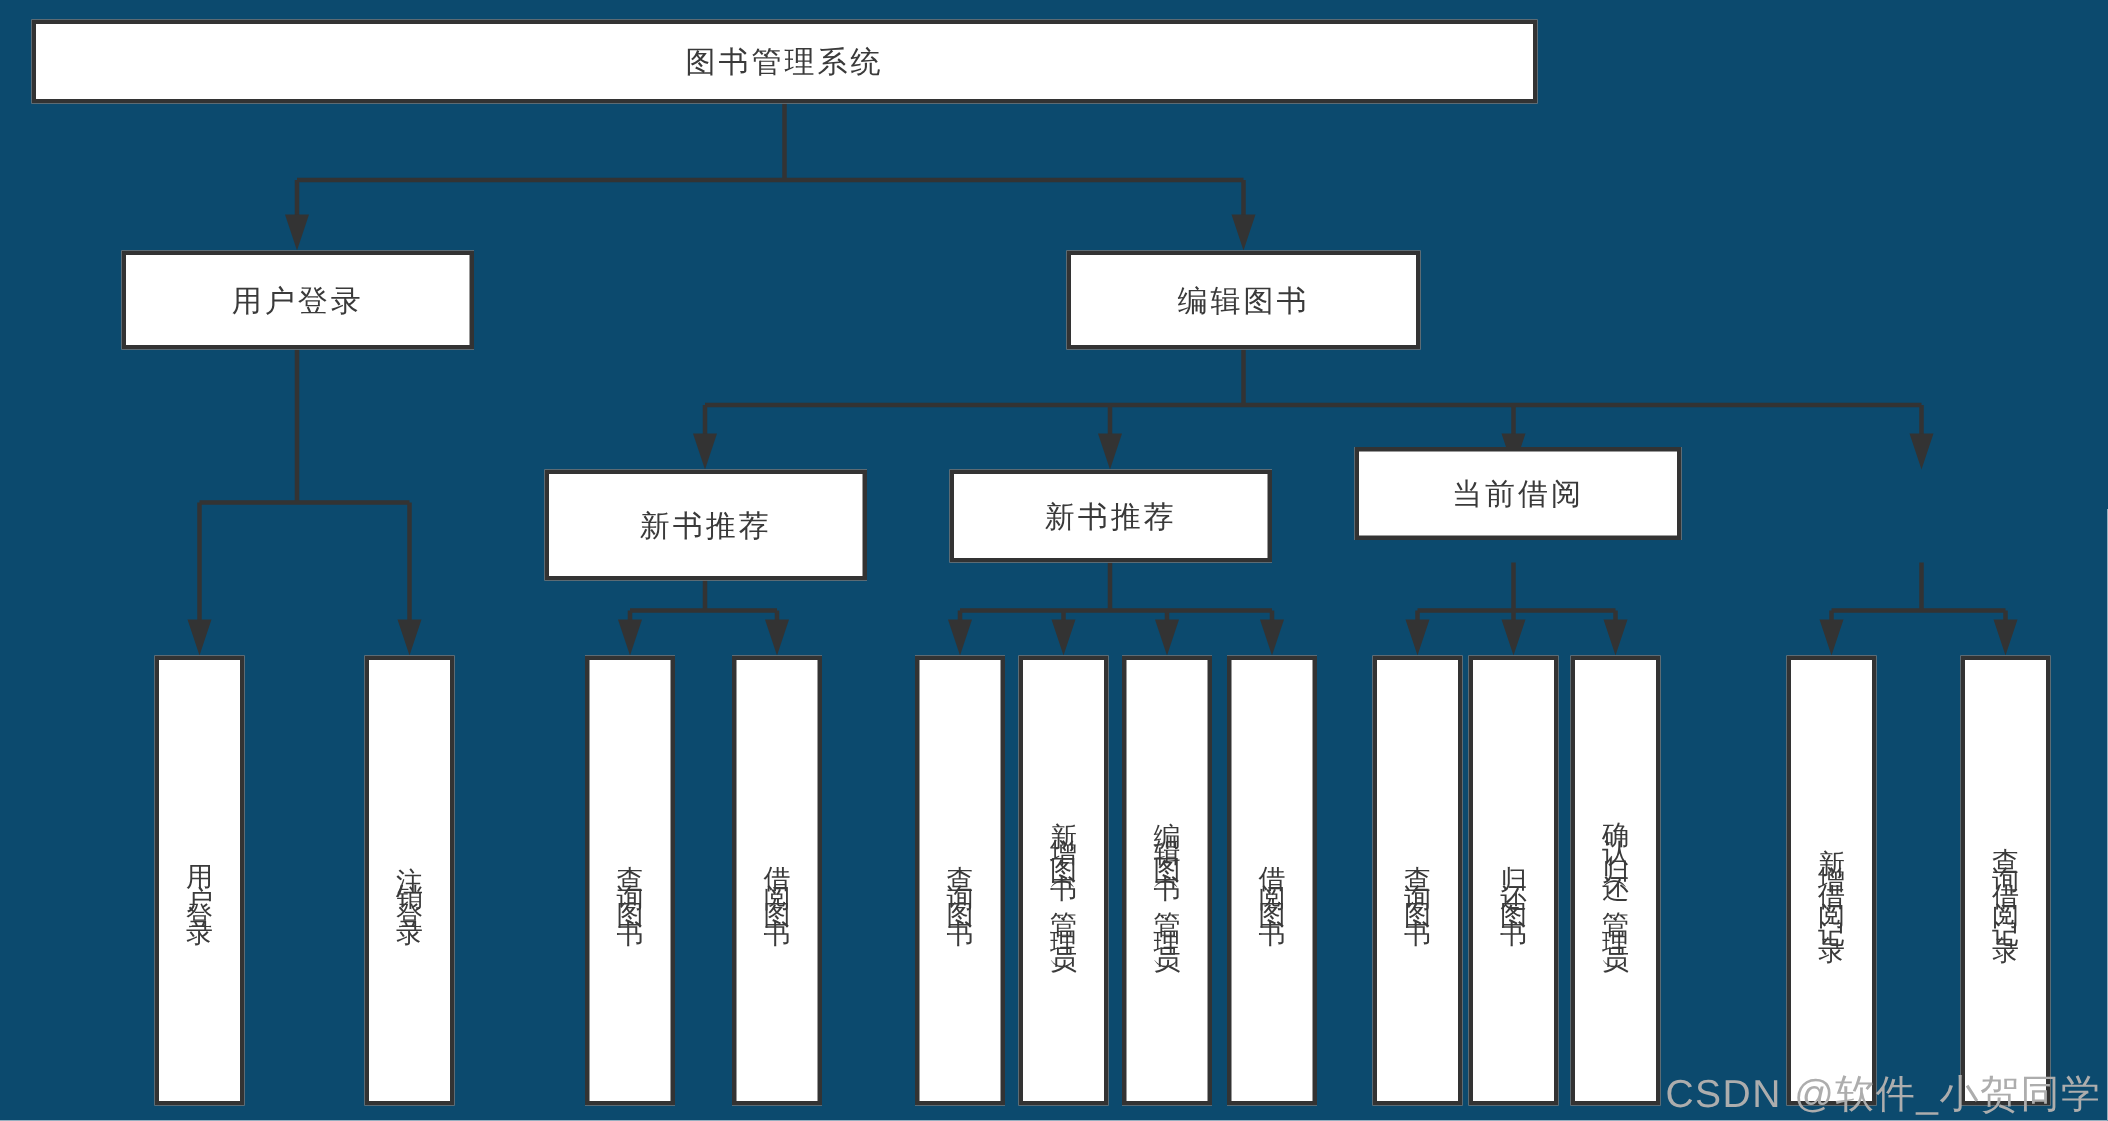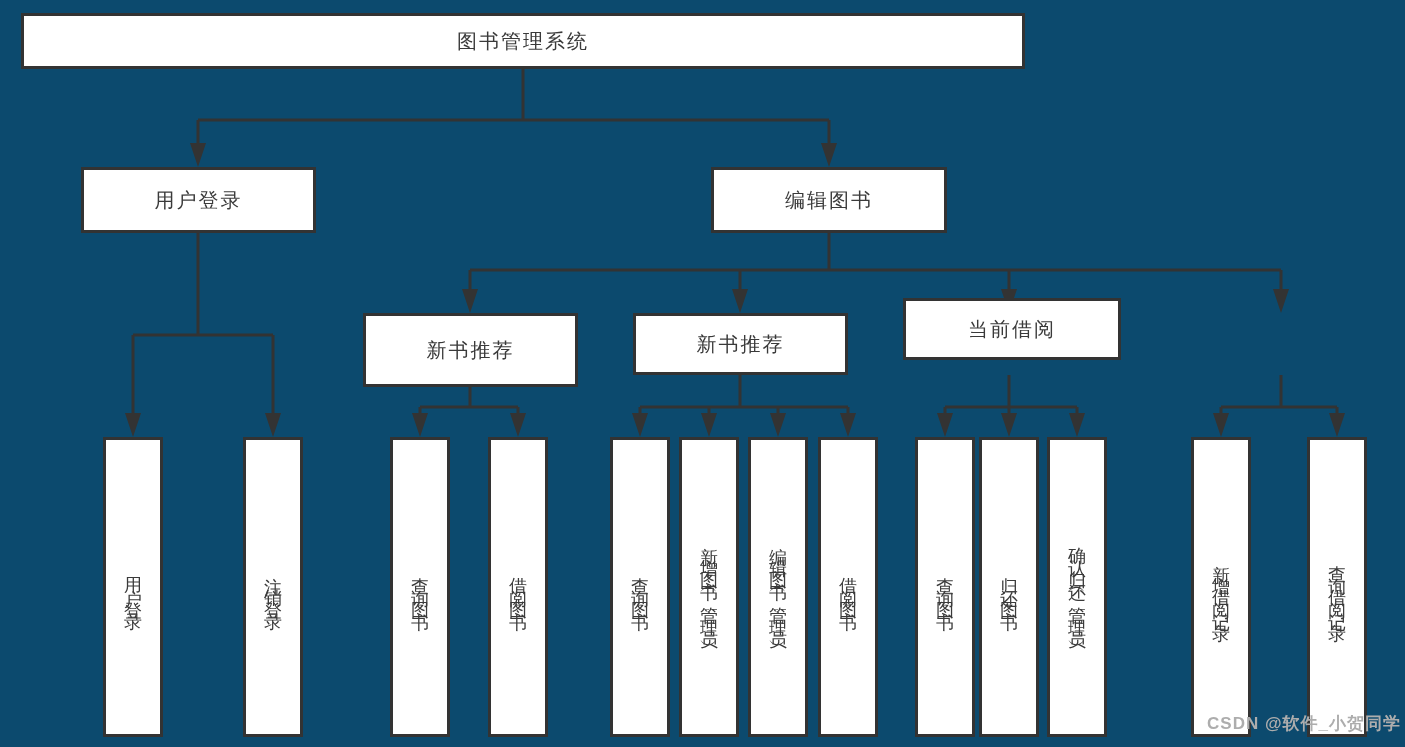--- a/index.html
+++ b/index.html
@@ -48,26 +48,25 @@
     text-orientation: upright;
     font-size: 18px;
     line-height: 1;
     letter-spacing: 12px;
     white-space: nowrap;
   }
   .watermark {
     position: absolute;
     right: 4px;
     top: 712px;
-    font-size: 17px;
+    font-size: 26px;
     color: #adadad;
     letter-spacing: 1px;
     z-index: 5;
     white-space: nowrap;
-    font-weight: bold;
   }
 </style>
 </head>
 <body>
 
 <div id="canvas">
 
   <svg id="connectors" viewBox="0 0 1405 747" xmlns="http://www.w3.org/2000/svg">
     <g stroke="#333333" stroke-width="3" fill="none">
 

